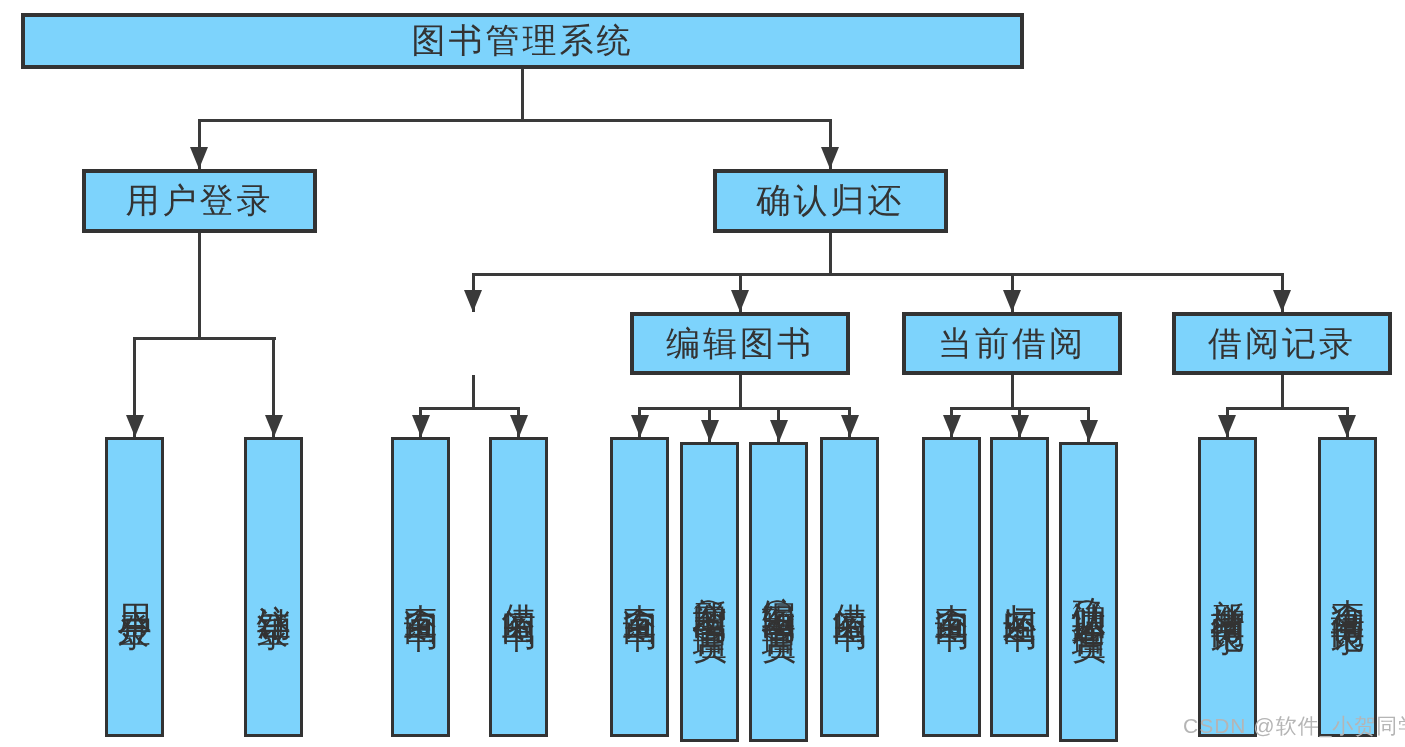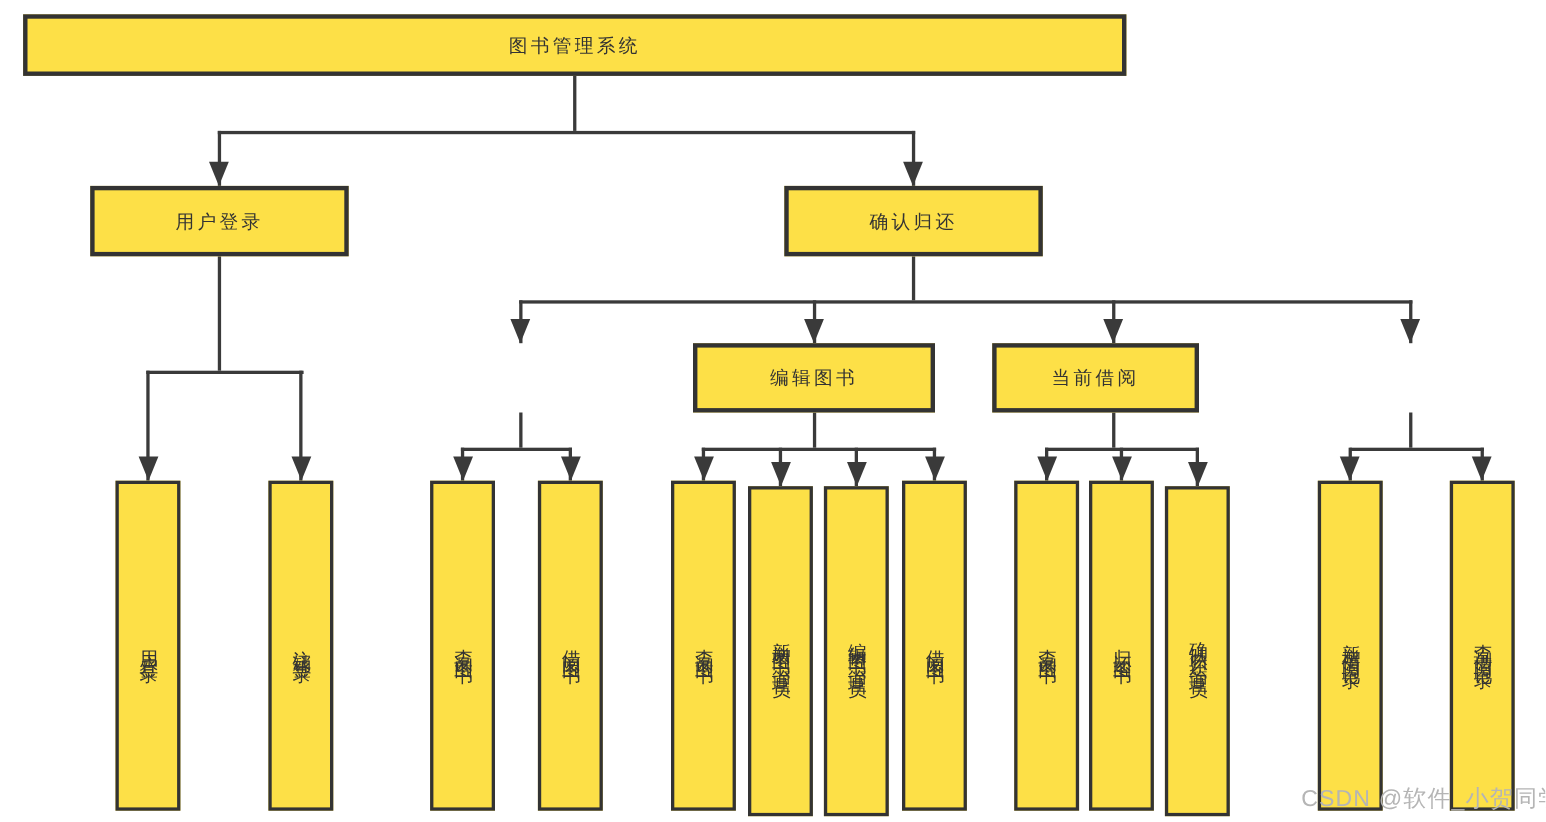--- a/index.html
+++ b/index.html
@@ -7,26 +7,26 @@
     position: relative;
     width: 1405px;
     height: 747px;
     background: #ffffff;
     font-family: "Liberation Sans", sans-serif;
     overflow: hidden;
   }
   .box {
     position: absolute;
     box-sizing: border-box;
-    background: #fde047;
+    background: #7dd3fc;
     border: 4px solid #333333;
     display: flex;
     align-items: center;
     justify-content: center;
-    font-size: 17px;
+    font-size: 34px;
     color: #333333;
     letter-spacing: 3px;
     z-index: 2;
   }
   .leaf { border-width: 3px; }
   .leaf .vtext {
     writing-mode: vertical-rl;
     text-orientation: mixed;
     letter-spacing: 5px;
     line-height: 1.1;
@@ -101,22 +101,25 @@
   <div class="vline" style="left:1011px; top:273px; width:3px; height:39px;"></div>
   <div class="vline" style="left:1281px; top:273px; width:3px; height:39px;"></div>
   <div class="arrow" style="left:464px; top:290px;"></div>
   <div class="arrow" style="left:731px; top:290px;"></div>
   <div class="arrow" style="left:1003px; top:290px;"></div>
   <div class="arrow" style="left:1273px; top:290px;"></div>
 
   <div class="box" style="left:630px; top:312px; width:220px; height:63px;">
     <span>编辑图书</span>
   </div>
-  <div class="box" style="left:902px; top:312px; width:188px; height:63px;">
+  <div class="box" style="left:902px; top:312px; width:220px; height:63px;">
     <span>当前借阅</span>
+  </div>
+  <div class="box" style="left:1172px; top:312px; width:220px; height:63px;">
+    <span>借阅记录</span>
   </div>
 
   <div class="vline" style="left:472px; top:375px; width:3px; height:32px;"></div>
   <div class="hline" style="left:419px; top:407px; width:101px; height:3px;"></div>
   <div class="vline" style="left:419px; top:407px; width:3px; height:30px;"></div>
   <div class="vline" style="left:517px; top:407px; width:3px; height:30px;"></div>
   <div class="arrow" style="left:412px; top:415px;"></div>
   <div class="arrow" style="left:510px; top:415px;"></div>
   <div class="box leaf" style="left:391px; top:437px; width:59px; height:300px;">
     <span class="vtext">查询图书</span>

